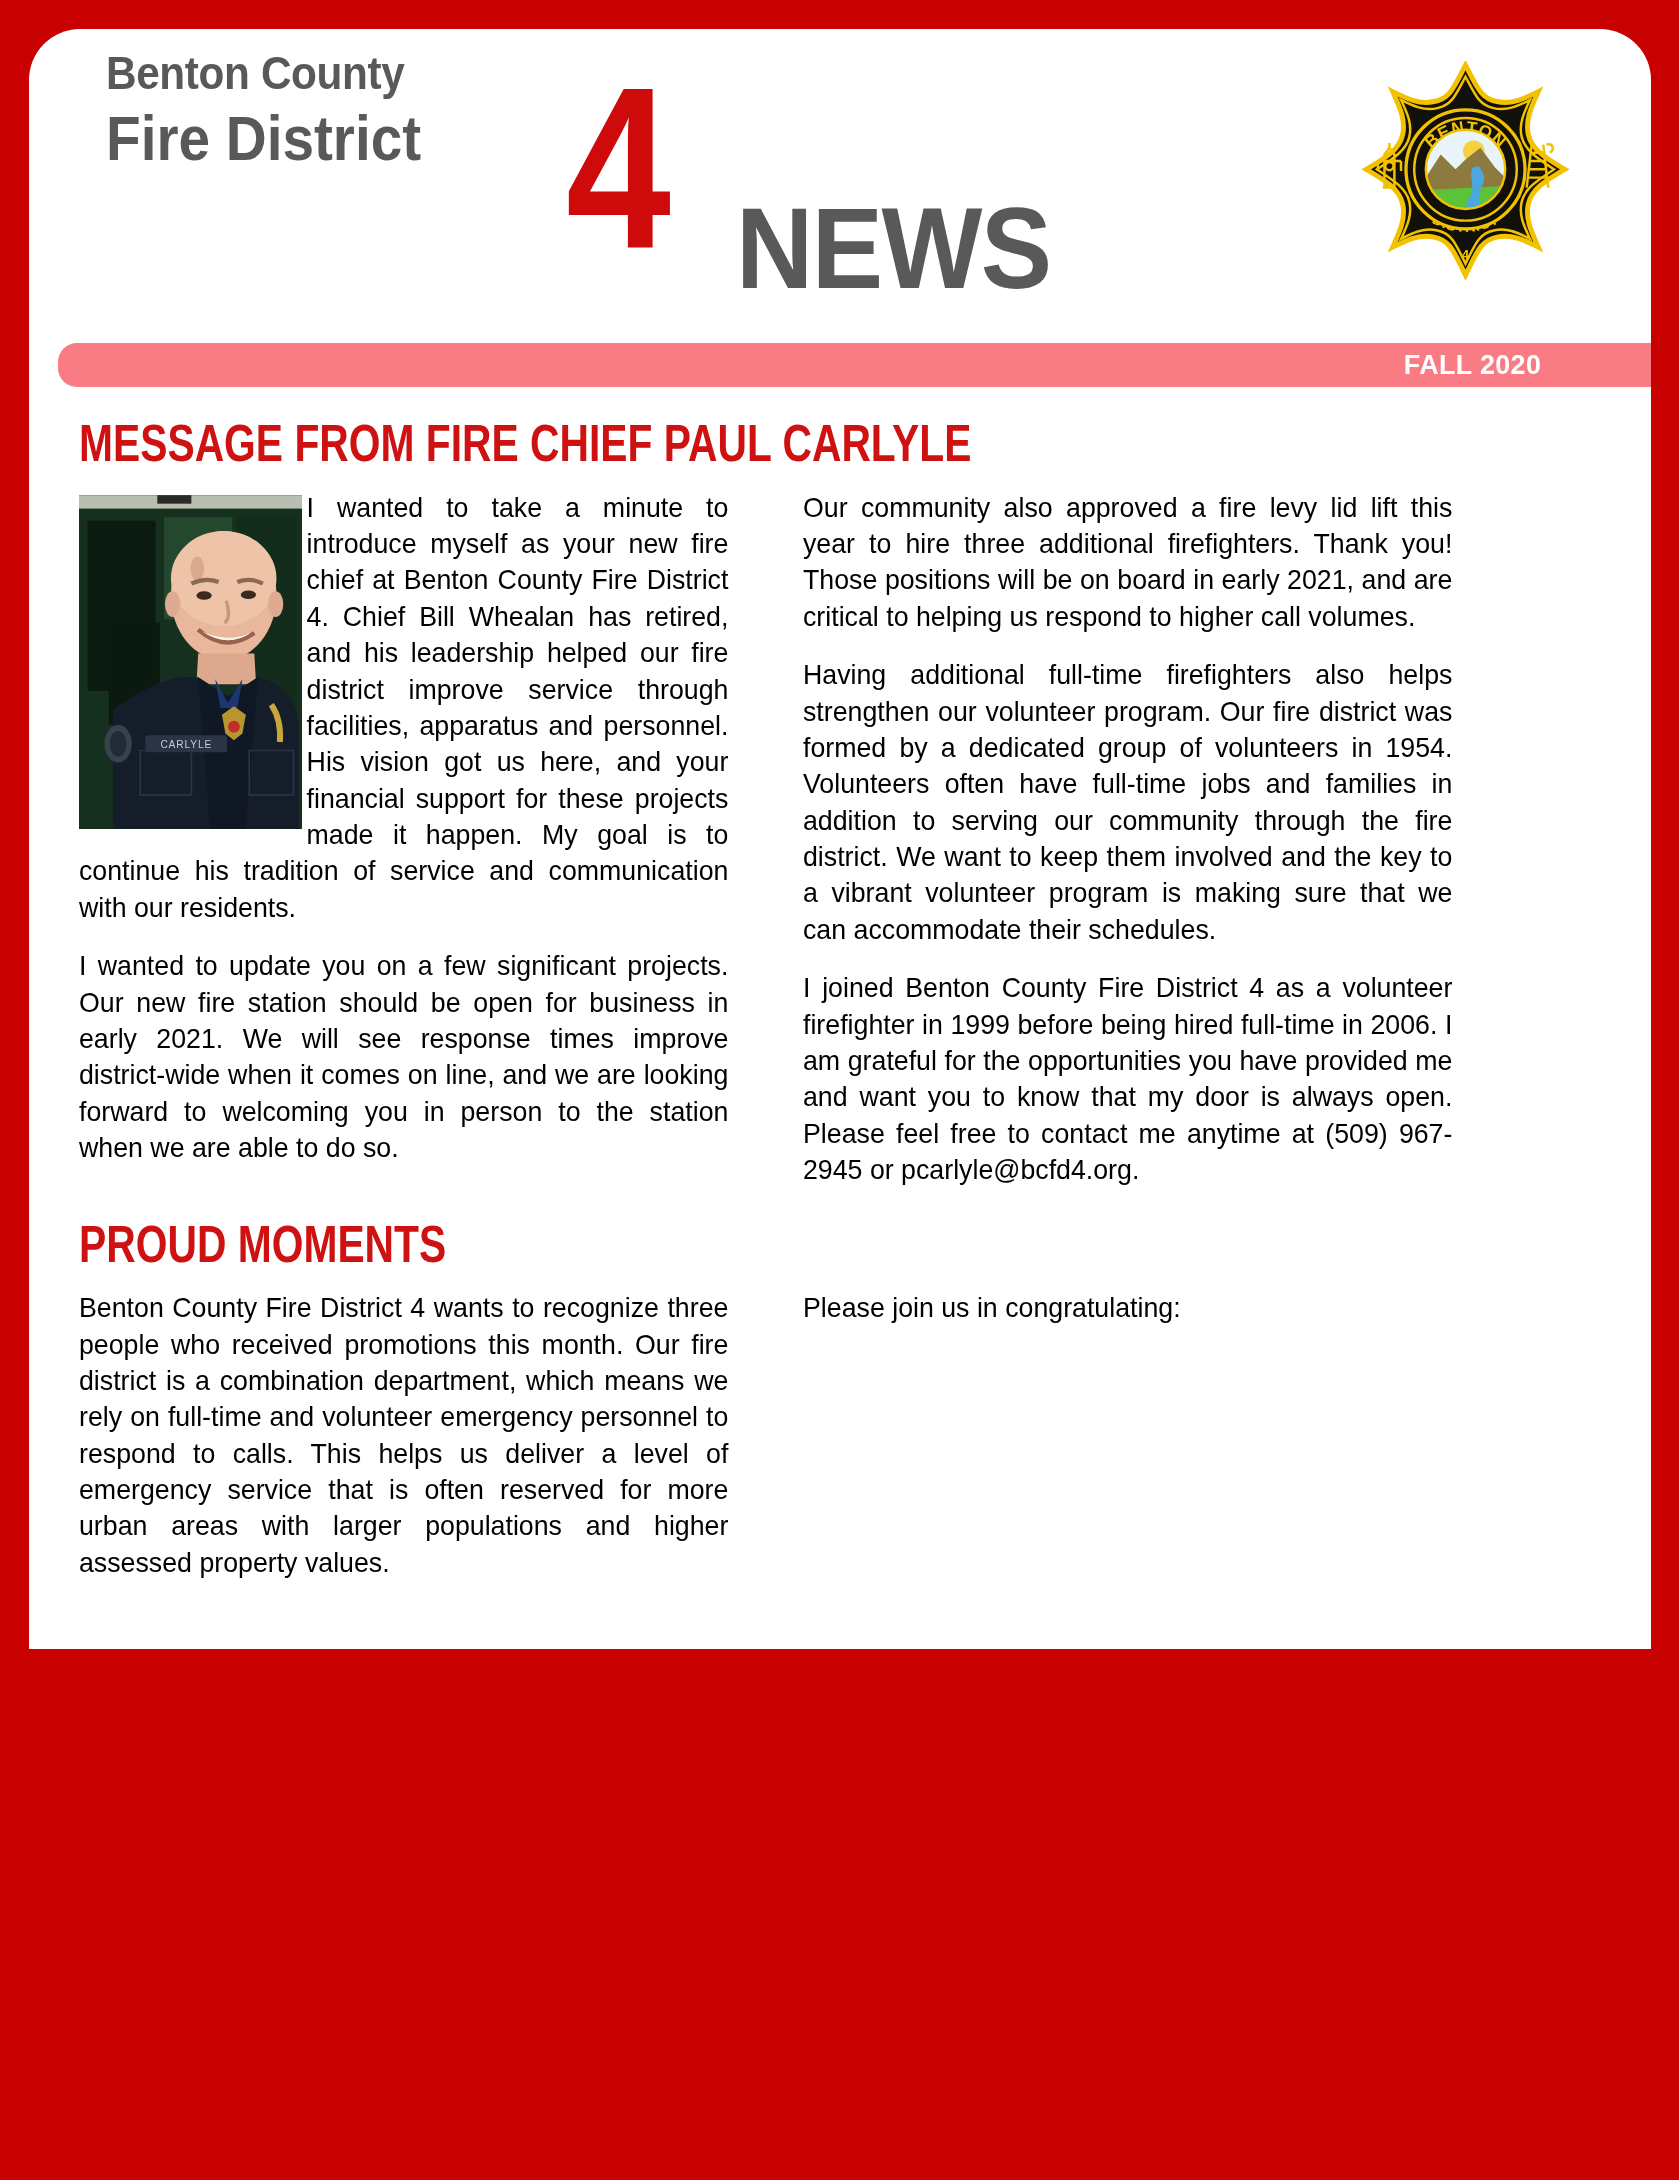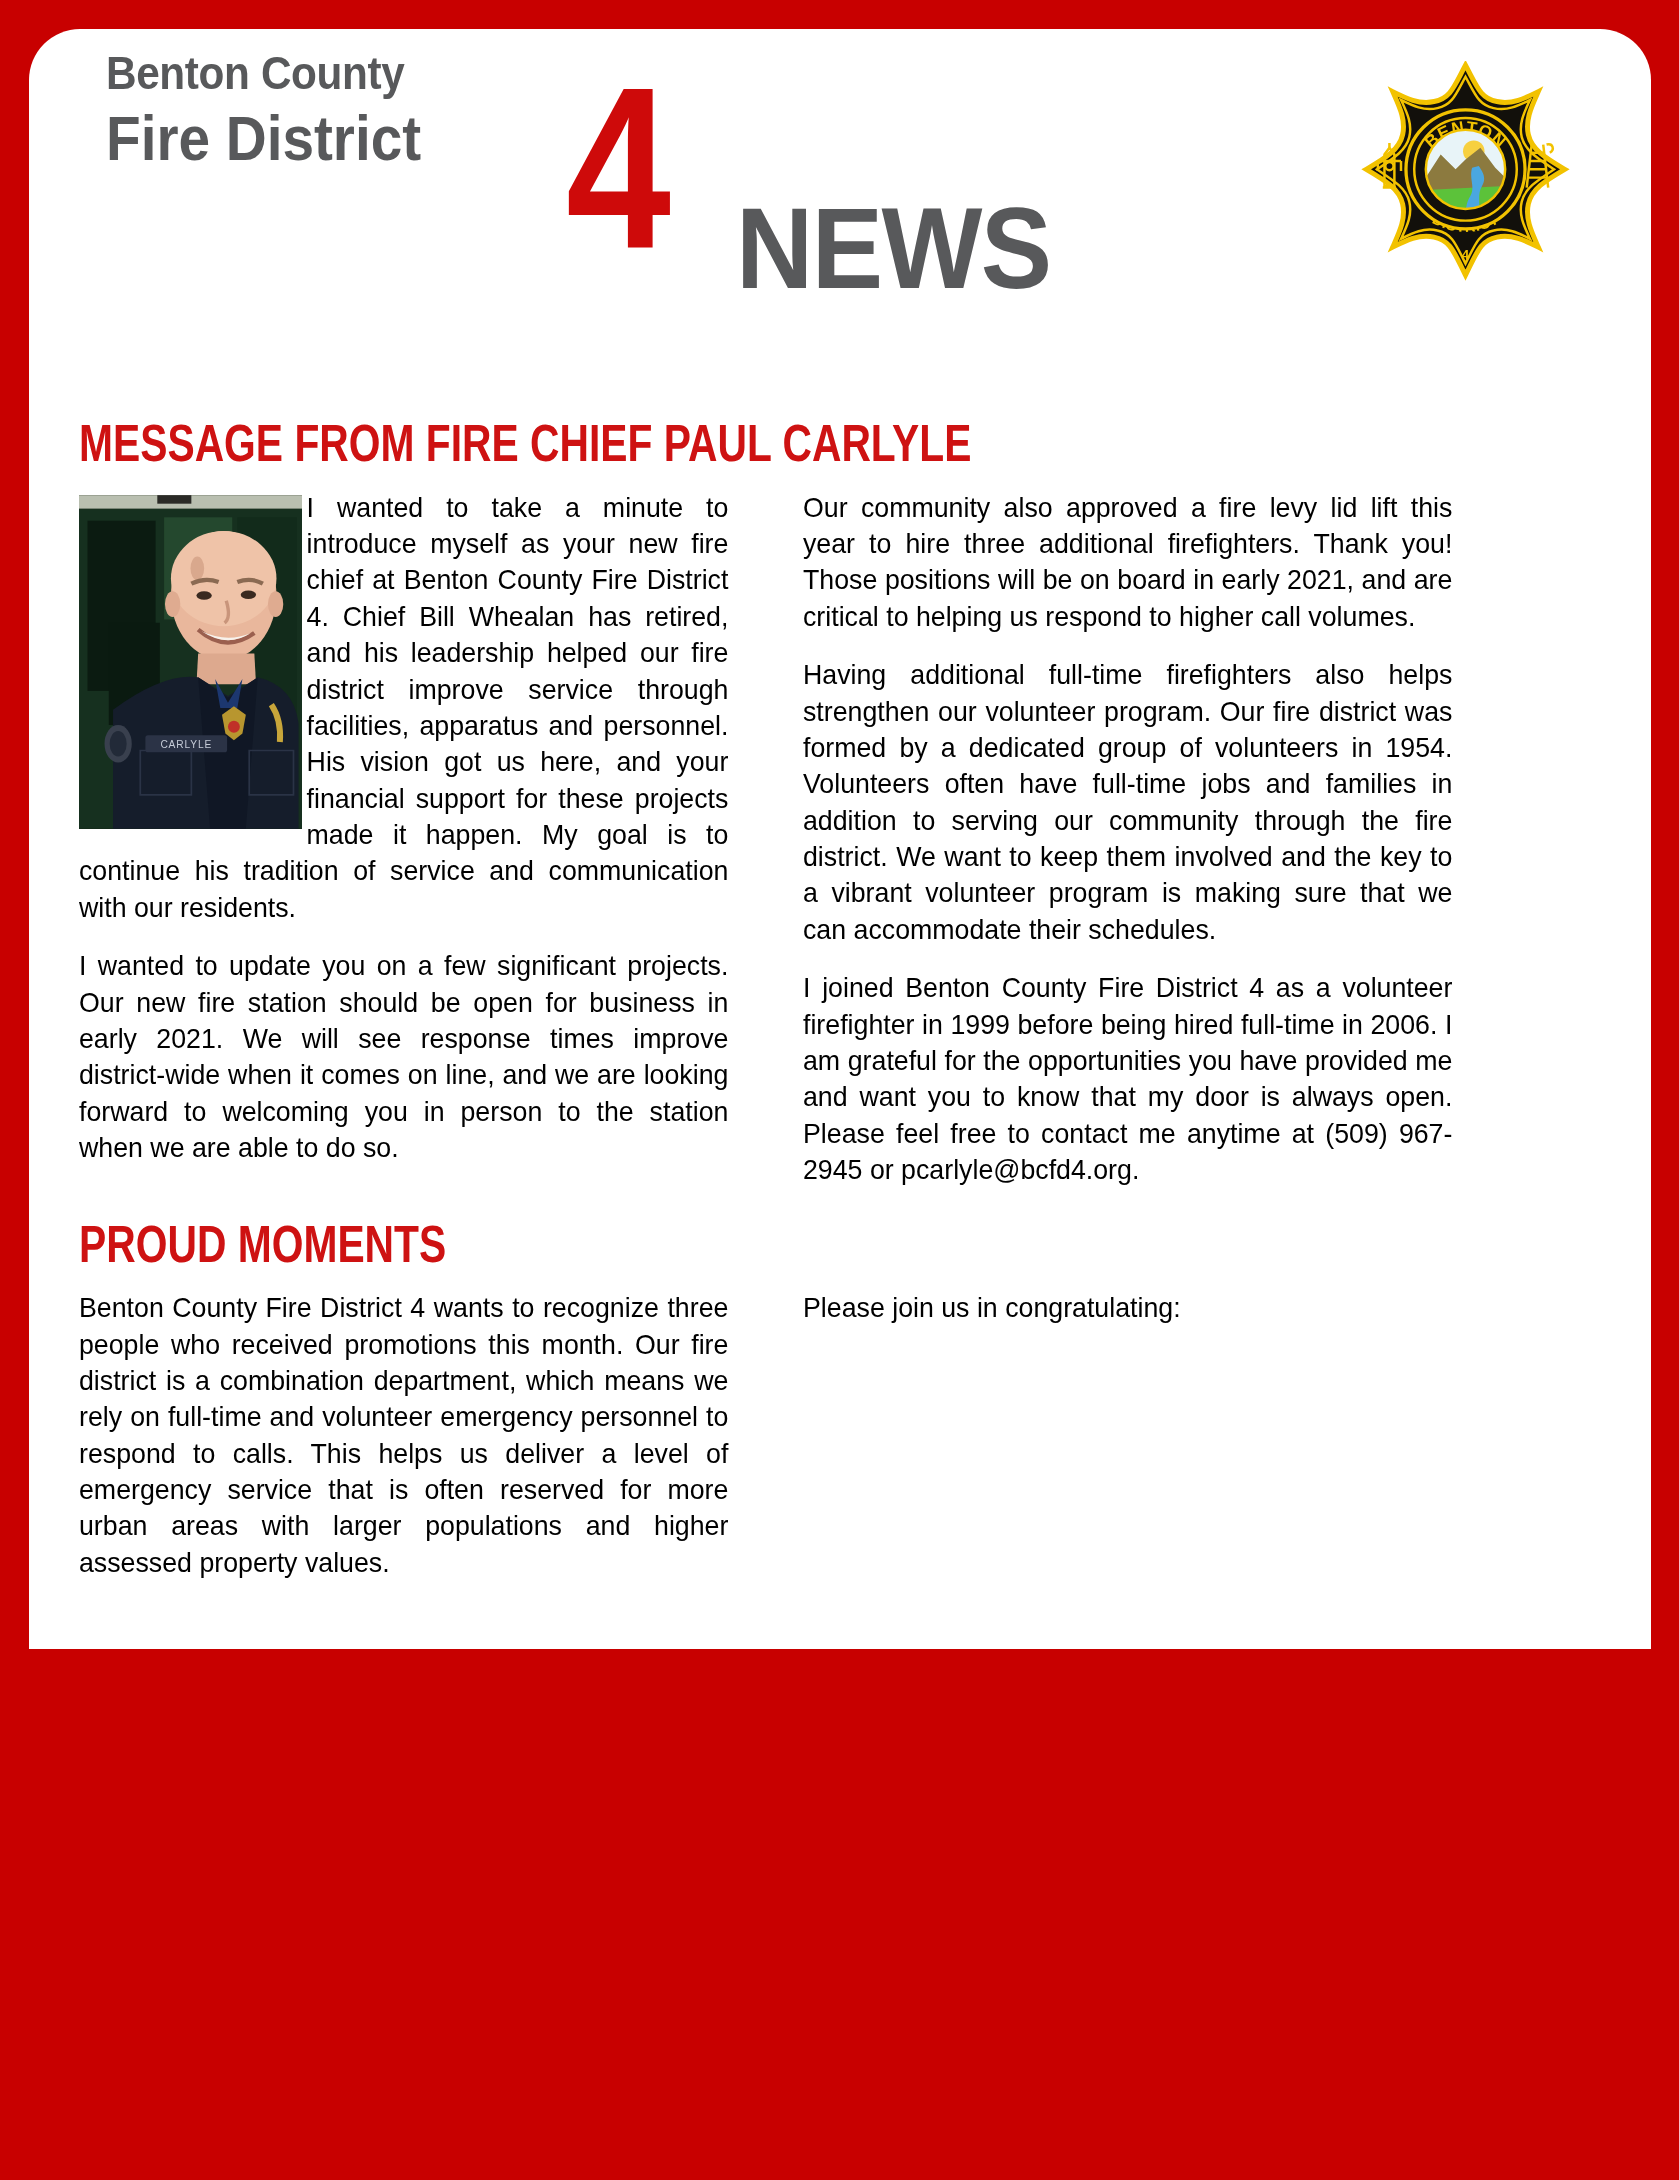--- a/index.html
+++ b/index.html
@@ -345,20 +345,23 @@
           <g stroke="#F2C200" stroke-width="3" fill="none">
             <path d="M210 100 L204 152"></path>
             <path d="M224 100 L230 152"></path>
             <path d="M209 110 L225 110 M208 120 L226 120 M207 130 L227 130 M206 140 L228 140"></path>
             <path d="M228 100 C 236 98 238 106 232 110"></path>
           </g>
         </svg>
       </div>
     </div>
 
+    <div class="season-bar">
+      <span class="season-label">FALL 2020</span>
+    </div>
 
     <div class="body-area">
 
       <h2 class="section-head">MESSAGE FROM FIRE CHIEF PAUL CARLYLE</h2>
 
       <div class="cols">
         <div class="col">
 
           <div class="chief-photo">
             <svg viewBox="0 0 262 392" width="223" height="334" xmlns="http://www.w3.org/2000/svg">

